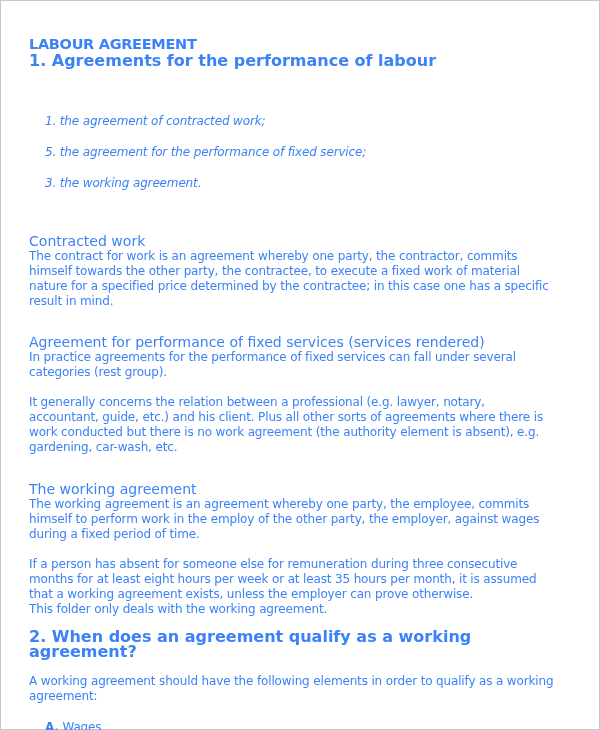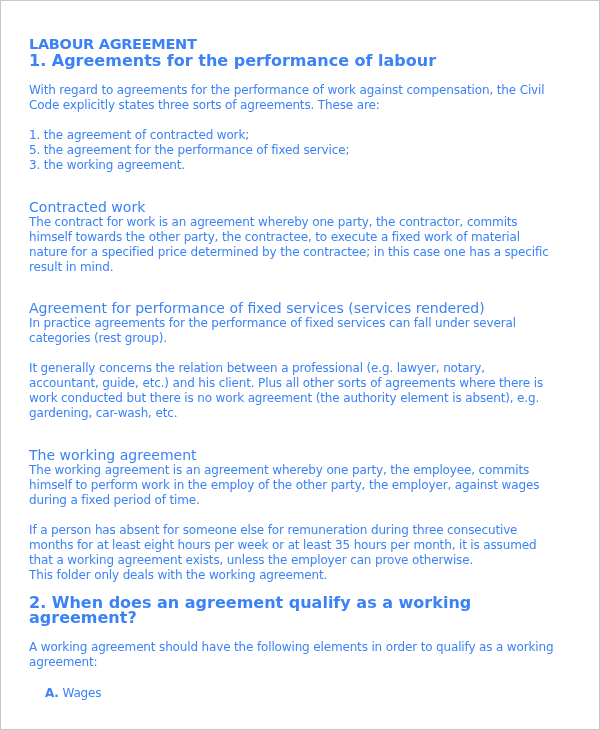--- a/index.html
+++ b/index.html
@@ -50,40 +50,36 @@
       letter-spacing: 0;
     }
     p {
       margin: 0;
     }
     .gap-15 { height: 15px; }
     .gap-12 { height: 12px; }
     .gap-26 { height: 26px; }
     .gap-27 { height: 27px; }
     .gap-9  { height: 9px; }
-    .list-line { margin: 0; }
+    .list-line { margin: 16px; font-style: italic; }
     .elem-line { margin: 16px; }
     .elem-line .letter { font-weight: bold; }
     .elem-indent { padding-left: 2px; text-align: right; }
   </style>
 </head>
 <body>
 
 <div class="page">
   <div class="content">
 
     <h1 class="doc-title">LABOUR AGREEMENT</h1>
     <h2 class="section-heading">1. Agreements for the performance of labour</h2>
 
     <div class="gap-15"></div>
 
-    <p>
-      <span>With regard to agreements for the performance of work against compensation, the Civil</span><br>
-      <span>Code explicitly states three sorts of agreements. These are:</span>
-    </p>
 
     <div class="gap-15"></div>
 
     <div>
       <p class="list-line">1. the agreement of contracted work;</p>
       <p class="list-line">5. the agreement for the performance of fixed service;</p>
       <p class="list-line">3. the working agreement.</p>
     </div>
 
     <div class="gap-27"></div>

